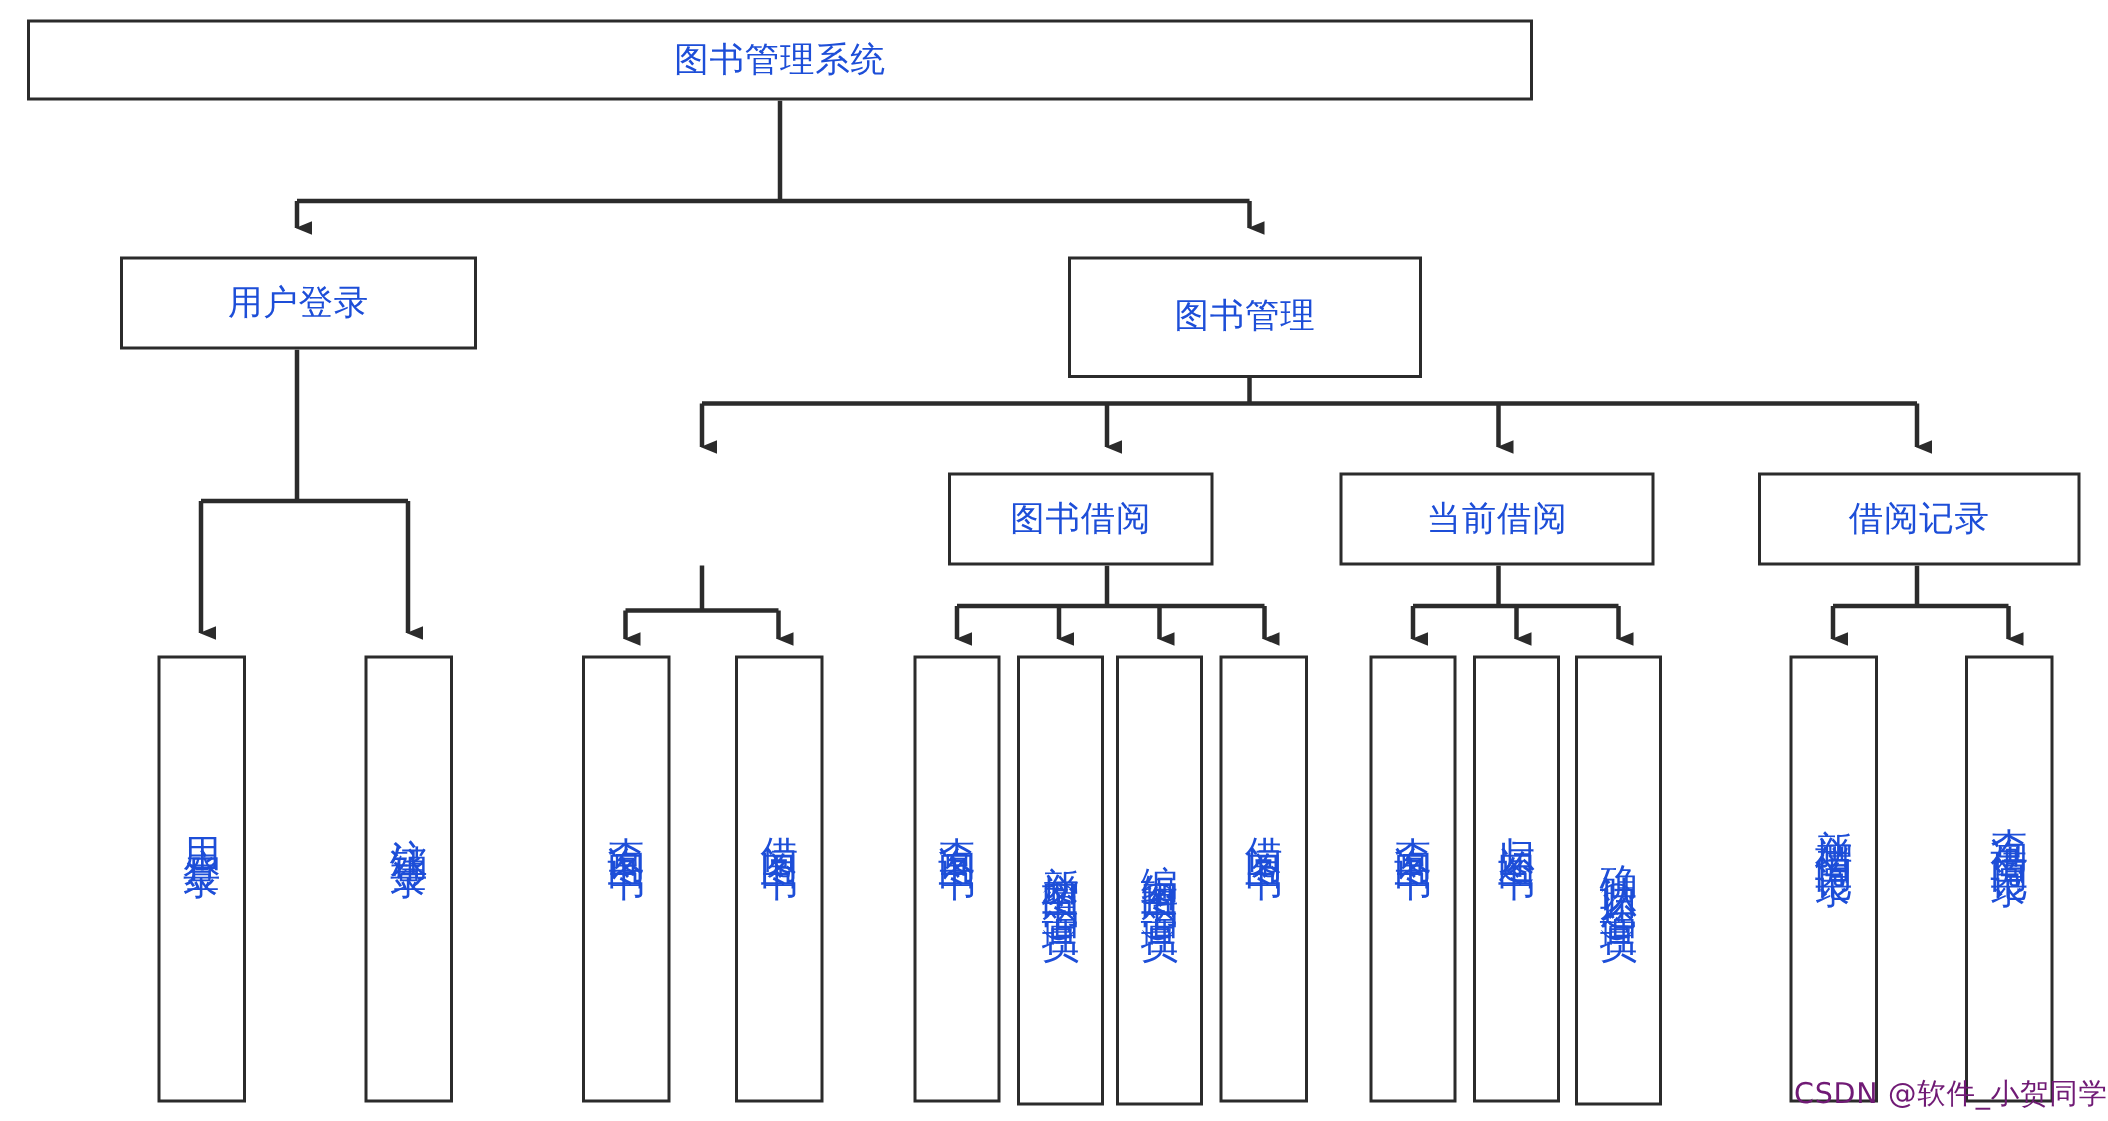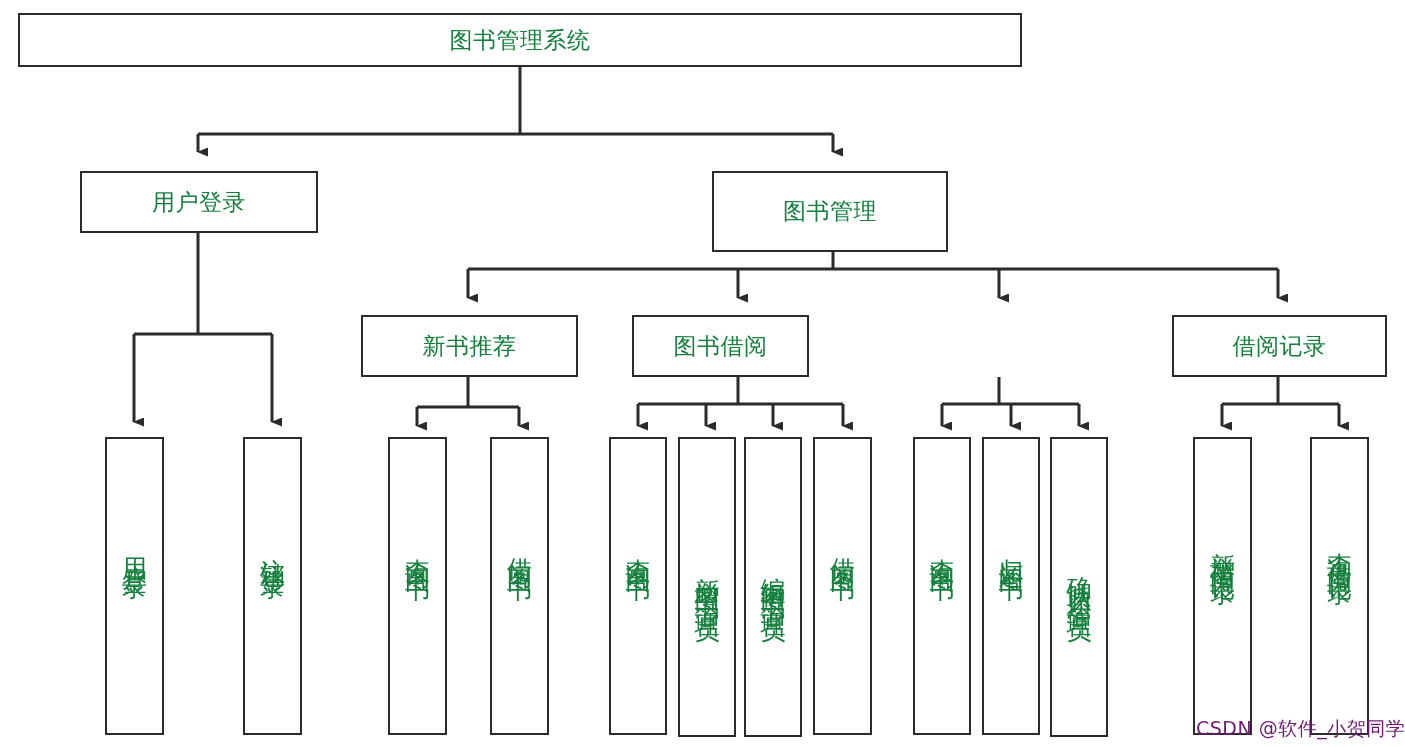--- a/index.html
+++ b/index.html
@@ -27,21 +27,21 @@
     pointer-events: none;
   }
   .node {
     position: absolute;
     box-sizing: border-box;
     background: #ffffff;
     border: 2.5px solid #2b2b2b;
     display: flex;
     align-items: center;
     justify-content: center;
-    color: #15803d;
+    color: #1d4ed8;
   }
   .node .label {
     display: block;
     text-align: center;
     line-height: 1.0;
   }
   .node.horiz .label {
     font-size: 23px;
     letter-spacing: 0.5px;
     white-space: nowrap;
@@ -128,25 +128,25 @@
     <span class="label">图书管理系统</span>
   </div>
 
   <div class="node horiz" style="left:80px; top:171px; width:238px; height:62px;">
     <span class="label">用户登录</span>
   </div>
   <div class="node horiz" style="left:712px; top:171px; width:236px; height:81px;">
     <span class="label">图书管理</span>
   </div>
 
-  <div class="node horiz" style="left:361px; top:315px; width:217px; height:62px;">
-    <span class="label">新书推荐</span>
-  </div>
   <div class="node horiz" style="left:632px; top:315px; width:177px; height:62px;">
     <span class="label">图书借阅</span>
+  </div>
+  <div class="node horiz" style="left:893px; top:315px; width:210px; height:62px;">
+    <span class="label">当前借阅</span>
   </div>
   <div class="node horiz" style="left:1172px; top:315px; width:215px; height:62px;">
     <span class="label">借阅记录</span>
   </div>
 
   <div class="node vert align-mid" style="left:105px; top:437px; width:59px; height:298px;">
     <span class="label" style="padding-top: 99px;">用户登录</span>
   </div>
   <div class="node vert align-mid" style="left:243px; top:437px; width:59px; height:298px;">
     <span class="label" style="padding-top: 99px;">注销登录</span>

